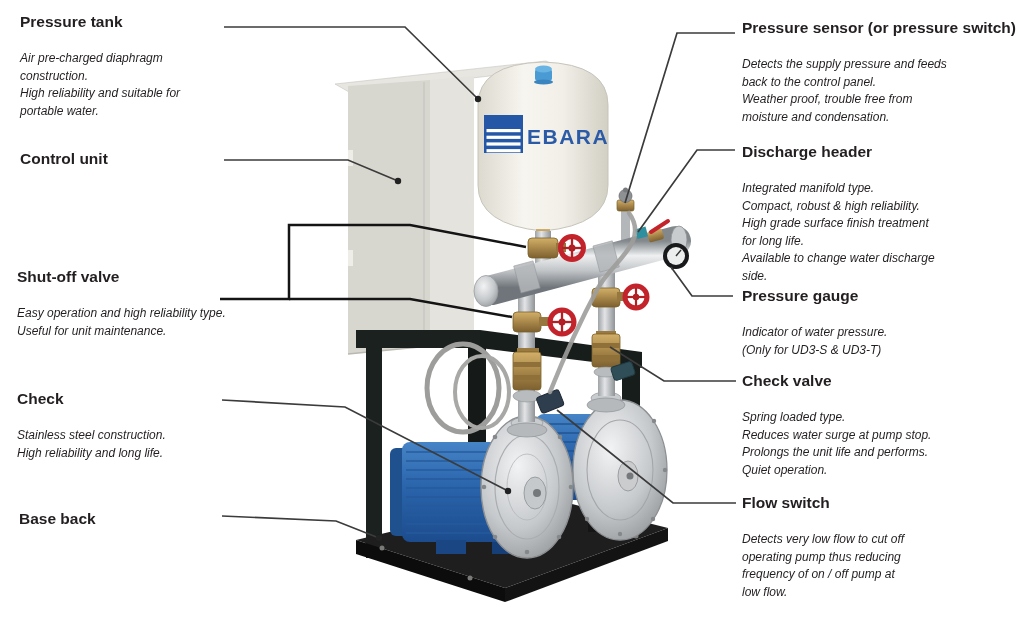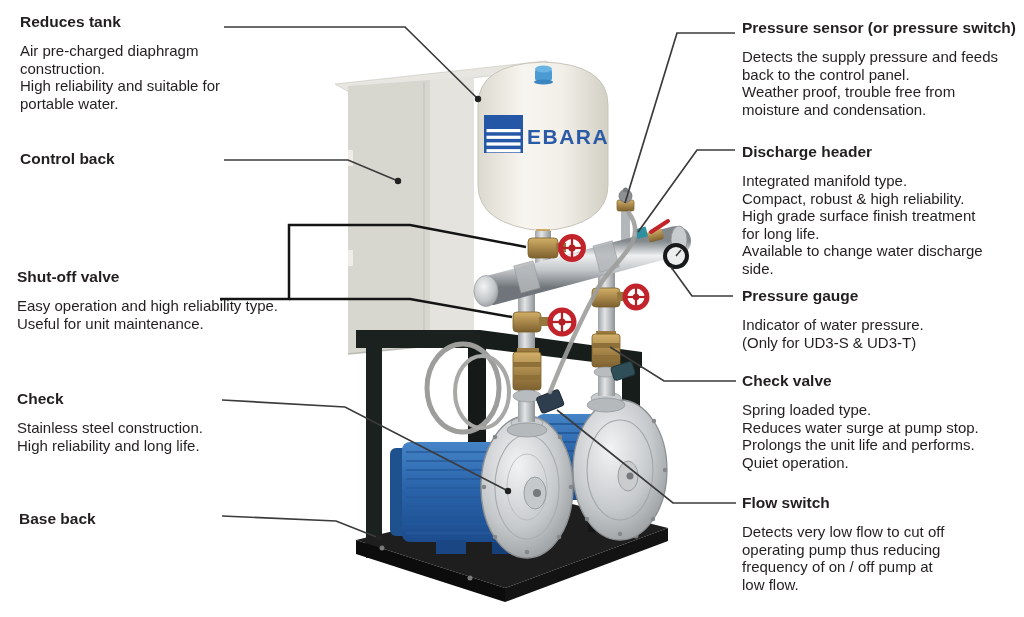--- a/index.html
+++ b/index.html
@@ -1,21 +1,21 @@
 <!DOCTYPE html>
 <html><head>
 <meta charset="utf-8">
 <style>
   html,body{margin:0;padding:0;background:#fff;}
   .stage{position:relative;width:1024px;height:617px;background:#ffffff;overflow:hidden;
          font-family:"Liberation Sans",sans-serif;}
   .stage svg{position:absolute;left:0;top:0;}
   .callout{position:absolute;color:#231f20;}
   .c-title{font-weight:bold;font-size:15.5px;line-height:18px;}
-  .c-body{font-size:15px;line-height:17.5px;white-space:pre-line;margin-top:11px;}
+  .c-body{font-size:12px;line-height:17.5px;white-space:pre-line;margin-top:19px;font-style:italic;}
   .col-left{width:322px;}
   .col-right{width:292px;}
 </style>
 </head>
 <body>
 
 <div class="stage">
 
   <svg width="1024" height="617" viewBox="0 0 1024 617">
     <defs>
@@ -280,28 +280,28 @@
       <g fill="#222222" stroke="none">
         <circle cx="478" cy="99" r="3.2"></circle>
         <circle cx="398" cy="181" r="3.2"></circle>
         <circle cx="508" cy="491" r="3.2"></circle>
         <circle cx="379" cy="538" r="3.2"></circle>
       </g>
     </g>
   </svg>
 
   <div class="callout col-left" style="left:20px;top:13px">
-    <div class="c-title">Reduces tank</div>
+    <div class="c-title">Pressure tank</div>
     <div class="c-body">Air pre-charged diaphragm
 construction.
 High reliability and suitable for
 portable water.</div>
   </div>
   <div class="callout col-left" style="left:20px;top:150px">
-    <div class="c-title">Control back</div>
+    <div class="c-title">Control unit</div>
   </div>
   <div class="callout col-left" style="left:17px;top:268px">
     <div class="c-title">Shut-off valve</div>
     <div class="c-body">Easy operation and high reliability type.
 Useful for unit maintenance.</div>
   </div>
   <div class="callout col-left" style="left:17px;top:390px">
     <div class="c-title">Check</div>
     <div class="c-body">Stainless steel construction.
 High reliability and long life.</div>

